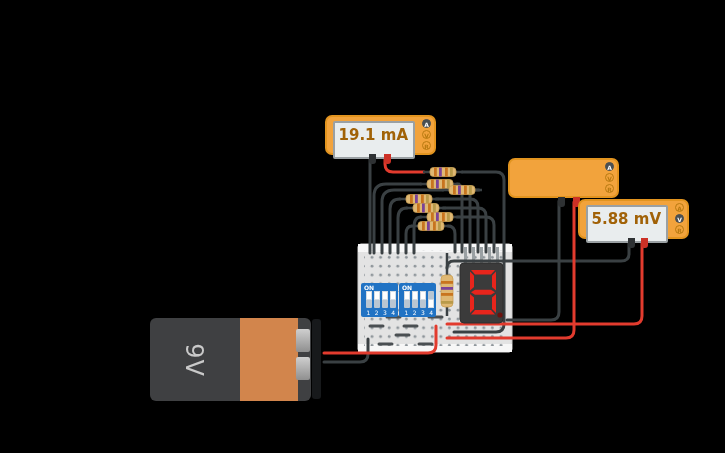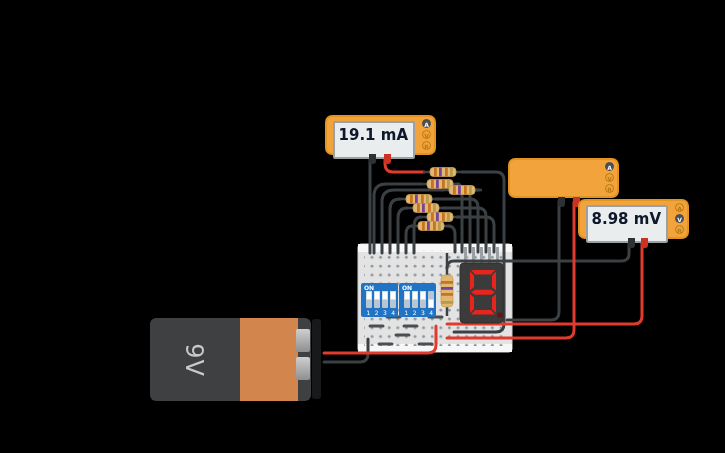--- a/index.html
+++ b/index.html
@@ -5,21 +5,21 @@
   html,body{margin:0;padding:0;background:#000;}
   #stage{position:relative;width:725px;height:453px;background:#000;overflow:hidden;
          font-family:"DejaVu Sans","Liberation Sans",sans-serif;}
   #scene{position:absolute;left:0;top:0;}
 
   
   .meter{position:absolute;width:111px;height:40px;background:#f2a33c;border:2px solid #e2941f;
          border-radius:7px;box-sizing:border-box;}
   .mscreen{position:absolute;left:6px;top:4px;width:82px;height:38px;background:#e9edee;
            border:2px solid #9aa0a3;border-radius:2px;box-sizing:border-box;
-           font-size:15px;font-weight:bold;color:#0f172a;text-align:right;
+           font-size:15px;font-weight:bold;color:#a16207;text-align:right;
            line-height:24px;padding-right:5px;}
   .mbtns{position:absolute;left:95px;top:2px;width:12px;height:34px;}
   .mbtn{position:absolute;left:0;width:9px;height:9px;border-radius:50%;
         border:1px solid #b87a10;color:#b87a10;font-size:6px;font-weight:bold;
         text-align:center;line-height:9px;box-sizing:border-box;}
   .mbtn.sel{background:#4a4f52;border-color:#4a4f52;color:#fff;}
   .probe{position:absolute;top:37px;width:7px;height:10px;border-radius:0 0 3px 3px;}
   .pblack{background:#2e3133;}
   .pred{background:#cc3126;}
 
@@ -258,21 +258,21 @@
     <div class="mbtns">
         <div class="mbtn sel" style="top: 0px;">A</div>
         <div class="mbtn" style="top: 11px;">V</div>
         <div class="mbtn" style="top: 22px;">R</div>
       </div>
     <div class="probe pblack" style="left:48px"></div>
     <div class="probe pred" style="left:63px"></div>
   </div>
 
   <div class="meter" style="left:578px;top:199px">
-    <div class="mscreen">8.98 mV</div>
+    <div class="mscreen">5.88 mV</div>
     <div class="mbtns">
         <div class="mbtn" style="top: 0px;">A</div>
         <div class="mbtn sel" style="top: 11px;">V</div>
         <div class="mbtn" style="top: 22px;">R</div>
       </div>
     <div class="probe pblack" style="left:48px"></div>
     <div class="probe pred" style="left:61px"></div>
   </div>
 
 </div>

